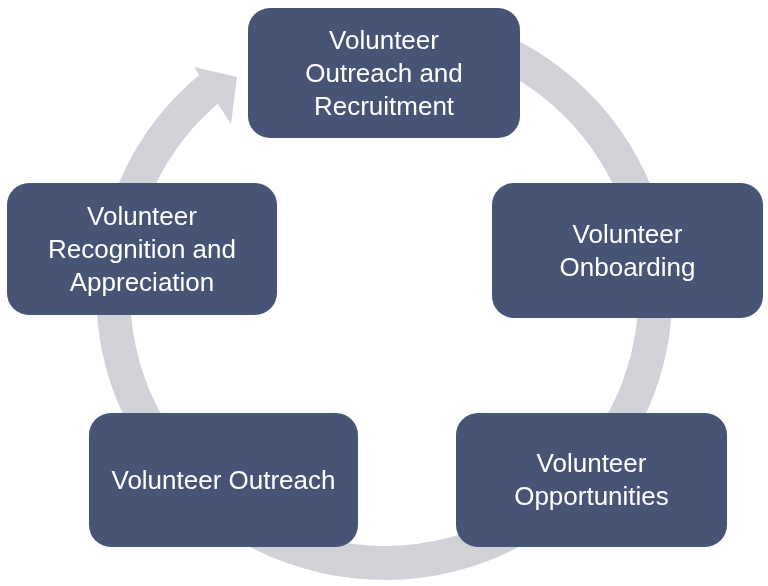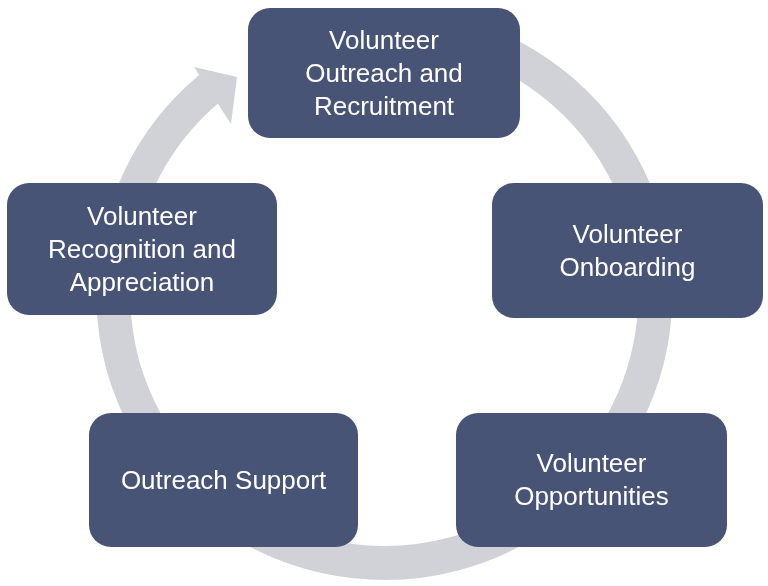--- a/index.html
+++ b/index.html
@@ -67,21 +67,21 @@
     <div class="node-label">Volunteer
 Onboarding</div>
   </div>
 
   <div class="node node-bottom-right" style="background: rgb(72, 84, 118); color: rgb(255, 255, 255);">
     <div class="node-label">Volunteer
 Opportunities</div>
   </div>
 
   <div class="node node-bottom-left" style="background: rgb(72, 84, 118); color: rgb(255, 255, 255);">
-    <div class="node-label">Outreach Support</div>
+    <div class="node-label">Volunteer Outreach</div>
   </div>
 
   <div class="node node-left" style="background: rgb(72, 84, 118); color: rgb(255, 255, 255);">
     <div class="node-label">Volunteer
 Recognition and
 Appreciation</div>
   </div>
 
 </div>
 

